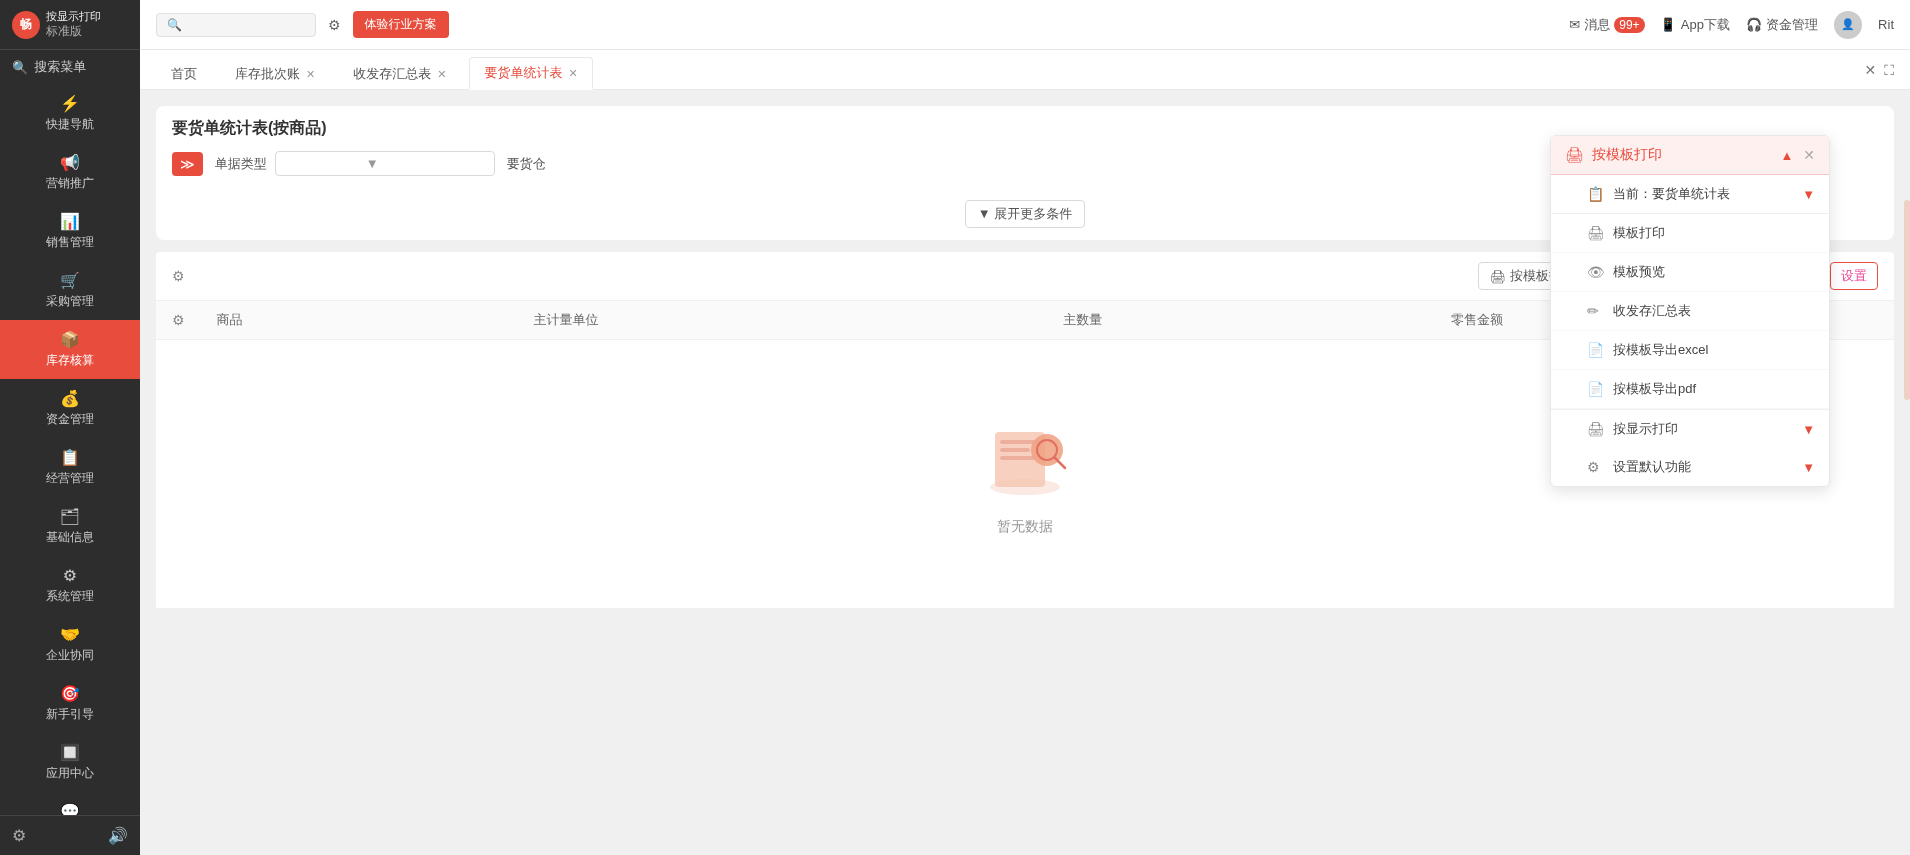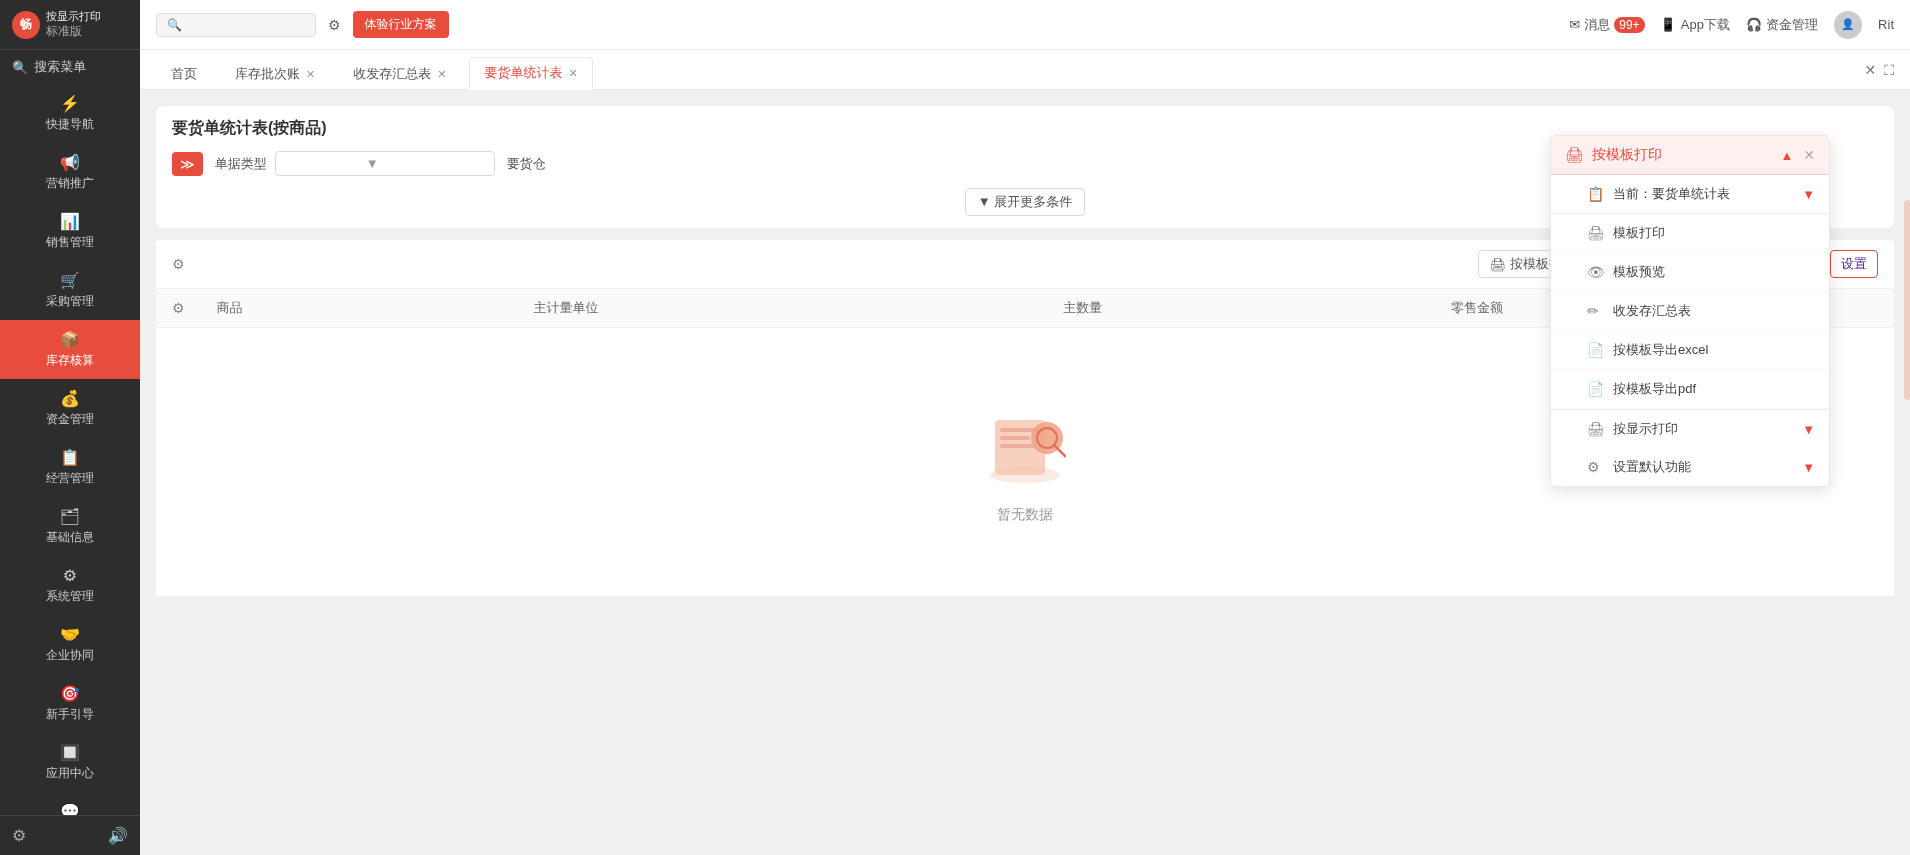--- a/index.html
+++ b/index.html
@@ -269,21 +269,21 @@
       display: flex;
       align-items: center;
       gap: 4px;
       padding: 4px 12px;
       border: 1px solid #d9d9d9;
       border-radius: 4px;
       background: #fff;
       font-size: 13px;
       color: #555;
       cursor: pointer;
-      margin: 4px auto 0;
+      margin: 16px auto 0;
     }
 
     
     .table-container {
       background: #fff;
       border-radius: 4px;
       margin-top: 12px;
     }
     .table-toolbar {
       display: flex;
@@ -305,21 +305,21 @@
       font-size: 13px;
       color: #555;
       cursor: pointer;
     }
     .action-btn.primary {
       background: #e74c3c;
       color: white;
       border-color: #e74c3c;
     }
     .action-btn.outline {
-      color: #4c1d95;
+      color: #ec4899;
       border-color: #e74c3c;
     }
 
     table {
       width: 100%;
       border-collapse: collapse;
       font-size: 13px;
     }
     thead tr { background: #fafafa; }
     th {

